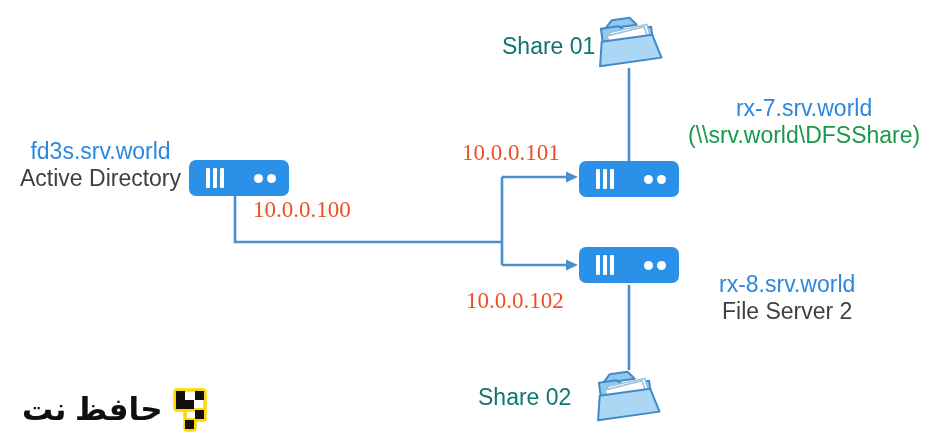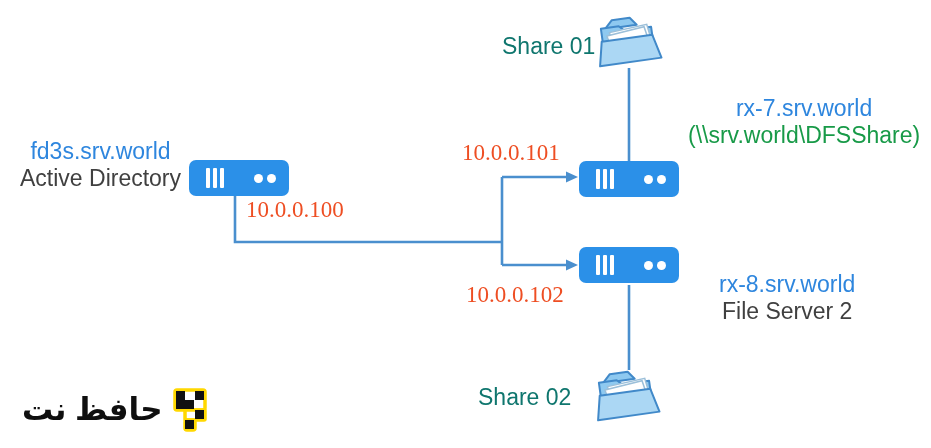--- a/index.html
+++ b/index.html
@@ -57,21 +57,21 @@
       </div>
     <div class="dots">
         <span></span>
         <span></span>
       </div>
   </div>
   <div class="lbl" style="left:20px;top:138px;">
     <div class="host">fd3s.srv.world</div>
     <div>Active Directory</div>
   </div>
-  <div class="ip" style="left:246px;top:197px;">10.0.0.100</div>
+  <div class="ip" style="left:253px;top:197px;">10.0.0.100</div>
 
   <div class="server" style="left:579px;top:161px;">
     <div class="bars">
         <span></span>
         <span></span>
         <span></span>
       </div>
     <div class="dots">
         <span></span>
         <span></span>
@@ -87,21 +87,21 @@
     <div class="bars">
         <span></span>
         <span></span>
         <span></span>
       </div>
     <div class="dots">
         <span></span>
         <span></span>
       </div>
   </div>
-  <div class="ip" style="left:466px;top:282px;">10.0.0.102</div>
+  <div class="ip" style="left:466px;top:288px;">10.0.0.102</div>
   <div class="lbl" style="left:688px;top:271px;margin-left:31px;">
     <div class="host">rx-8.srv.world</div>
     <div>File Server 2</div>
   </div>
 
   <div class="share-label" style="left:502px;top:33px;">Share 01</div>
   <svg class="folder" style="left:591px;top:14px;" width="76" height="56" viewBox="0 0 76 56" xmlns="http://www.w3.org/2000/svg">
     <g transform="rotate(-8 38 28)">
       <path d="M16,12 L24,4 L42,4 L48,12 Z" fill="#8ec9f0" stroke="#4189c9" stroke-width="2" stroke-linejoin="round"></path>
       <path d="M12,11 h18 l5,5 h27 v24 H12 Z" fill="#8ec9f0" stroke="#4189c9" stroke-width="2" stroke-linejoin="round"></path>

